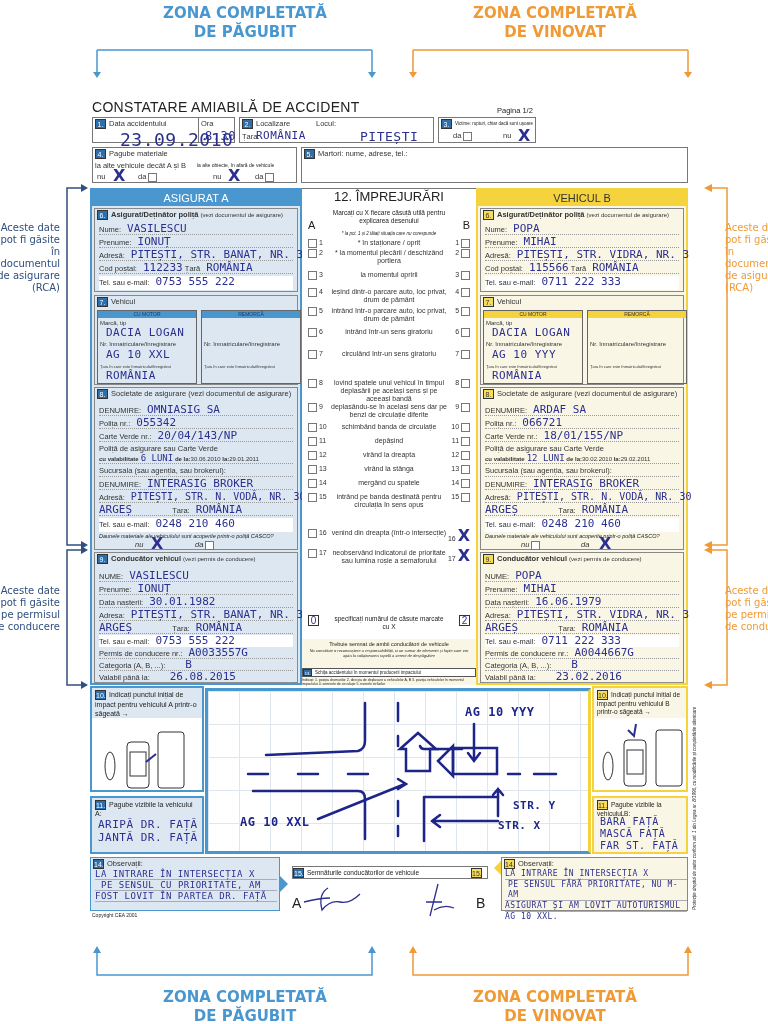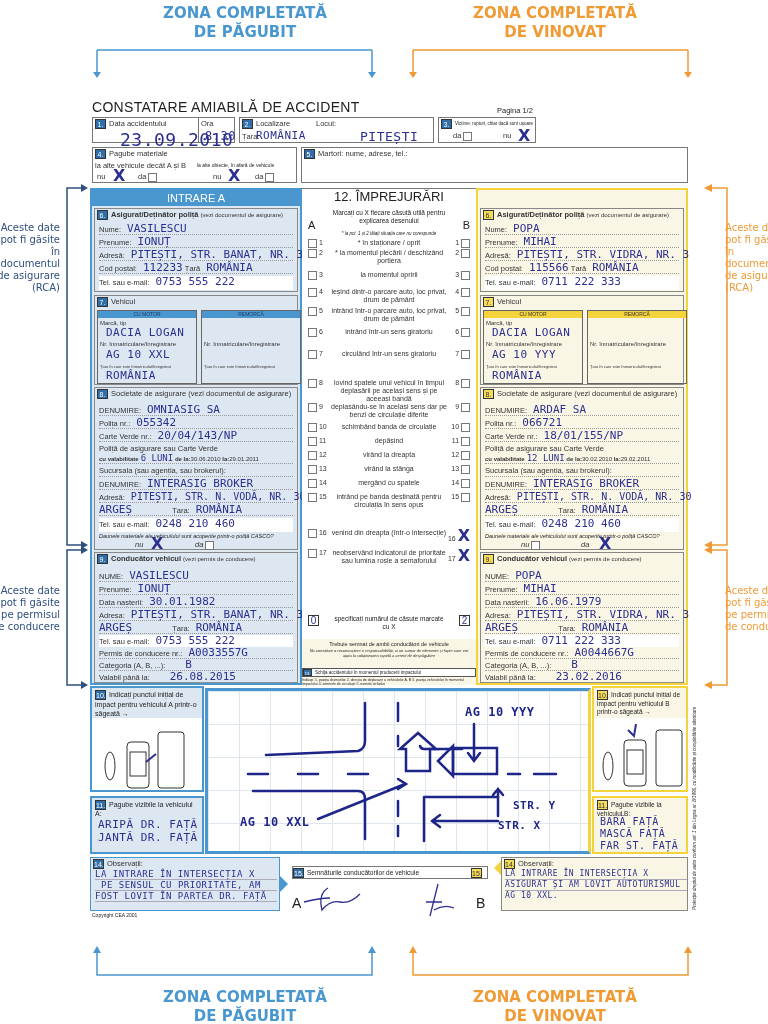--- a/index.html
+++ b/index.html
@@ -103,21 +103,21 @@
   <div class="abs lbl" style="left:120px;top:24px"><span>nu</span></div>
   <div class="abs xmark" style="left:135px;top:21px">X</div>
   <div class="abs lbl" style="left:162px;top:24px"><span>da</span> <span class="chk"></span></div>
 </div>
 
 <div class="box" style="left:301px;top:147px;width:387px;height:36px">
   <div class="abs lbl" style="left:2px;top:1px"><span class="num">5.</span><span>Martori: nume, adrese, tel.:</span></div>
 </div>
 
 <div class="panelA" style="left:90px;top:188px;width:212px;height:497px">
-  <div class="abs" style="left:0;right:0;top:0;height:16px;background:#4a97cf;color:#fff;text-align:center;font-size:11px;line-height:16px">INTRARE A</div>
+  <div class="abs" style="left:0;right:0;top:0;height:16px;background:#4a97cf;color:#fff;text-align:center;font-size:11px;line-height:16px">ASIGURAT A</div>
 
   <div class="sec" style="top:18px;height:84px">
     <div class="abs lbl" style="left:2px;top:1px"><span class="num">6.</span><b>Asigurat/Deținător poliță</b> <span style="font-size:6px">(vezi documentul de asigurare)</span></div>
     <div class="row" style="top:14px"><span>Nume:</span><span class="v">VASILESCU</span></div>
     <div class="row" style="top:27px"><span>Prenume:</span><span class="v">IONUȚ</span></div>
     <div class="row" style="top:40px"><span>Adresă:</span><span class="v">PITEȘTI, STR. BANAT, NR. 3</span></div>
     <div class="row" style="top:53px"><span>Cod poștal:</span><span class="v">112233</span> <span>Țară</span><span class="v">ROMÂNIA</span></div>
     <div class="row white" style="top:67px;height:14px;border:none"><span>Tel. sau e-mail:</span><span class="v">0753 555 222</span></div>
   </div>
 
@@ -271,20 +271,21 @@
   <div class="abs" style="left:0;right:0;top:452px;text-align:center;font-size:5.5px">Trebuie semnat de ambii conducători de vehicule</div>
   <div class="abs" style="left:4px;right:4px;top:459px;text-align:center;font-size:4px;font-style:italic;line-height:5px">Nu constituie o recunoaștere a responsabilității, ci un sumar de elemente și fapte care vor ajuta la soluționarea rapidă a cererii de despăgubire</div>
 </div>
 
 <div class="abs" style="left:302px;top:668px;width:174px;height:9px;border:1px solid #555;background:#fff;font-size:4.5px;line-height:8px">
   <span class="num" style="width:9px;height:7px;font-size:4px;line-height:7px">13.</span><span>Schița accidentului în momentul producerii impactului</span>
 </div>
 <div class="abs" style="left:302px;top:678px;width:174px;font-size:3.5px;line-height:4px">Indicați: 1. poziția drumurilor 2. direcția de deplasare a vehiculelor A, B 3. poziția vehiculelor în momentul impactului 4. semnele de circulație 5. numele străzilor</div>
 
 <div class="panelB" style="left:476px;top:188px;width:212px;height:497px">
+  <div class="abs" style="left:0;right:0;top:0;height:16px;background:#f5d33c;color:#333;text-align:center;font-size:11px;line-height:16px">VEHICUL B</div>
 
   <div class="sec" style="top:18px;height:84px">
     <div class="abs lbl" style="left:2px;top:1px"><span class="num numy">6.</span><b>Asigurat/Deținător poliță</b> <span style="font-size:6px">(vezi documentul de asigurare)</span></div>
     <div class="row" style="top:14px"><span>Nume:</span><span class="v">POPA</span></div>
     <div class="row" style="top:27px"><span>Prenume:</span><span class="v">MIHAI</span></div>
     <div class="row" style="top:40px"><span>Adresă:</span><span class="v">PITEȘTI, STR. VIDRA, NR. 3</span></div>
     <div class="row" style="top:53px"><span>Cod poștal:</span><span class="v">115566</span> <span>Țară</span><span class="v">ROMÂNIA</span></div>
     <div class="row white" style="top:67px;height:14px;border:none"><span>Tel. sau e-mail:</span><span class="v">0711 222 333</span></div>
   </div>
 
@@ -428,20 +429,21 @@
 <svg class="abs" style="left:420px;top:880px" width="50" height="40">
   <path d="M18 4 L10 36 M6 22 L22 22 M14 30 Q24 24 34 28" stroke="#2b2f8f" stroke-width="1.3" fill="none"></path>
 </svg>
 <div class="abs" style="left:476px;top:895px;font-size:14px">B</div>
 
 <div class="abs" style="left:494px;top:860px;width:0;height:0;border-top:8px solid transparent;border-bottom:8px solid transparent;border-right:8px solid #f5d33c"></div>
 <div class="abs" style="left:501px;top:857px;width:187px;height:54px;border:1px solid #888;background:#faf6e6">
   <div class="abs lbl" style="left:2px;top:1px"><span class="num numy">14.</span><span>Observații:</span></div>
   <div class="abs hand" style="left:3px;top:11px;width:182px;font-size:8px;line-height:10px">
     <div style="border-bottom:1px solid #aab">LA INTRARE ÎN INTERSECȚIA X</div>
+    <div style="border-bottom:1px solid #aab;padding-left:3px">PE SENSUL FĂRĂ PRIORITATE, NU M-AM</div>
     <div style="border-bottom:1px solid #aab">ASIGURAT ȘI AM LOVIT AUTOTURISMUL</div>
     <div>AG 10 XXL.</div>
   </div>
 </div>
 
 <div class="abs" style="left:692px;top:910px;width:230px;font-size:4.5px;font-style:italic;transform:rotate(-90deg);transform-origin:0 0;white-space:nowrap">Protecție dreptul de autor conform art. 1 din Legea nr. 8/1996, cu modificările și completările ulterioare</div>
 
 <div class="zone-title blue" style="left:130px;top:988px;width:230px">
   <div>ZONA COMPLETATĂ</div>
     <div>DE PĂGUBIT</div>

